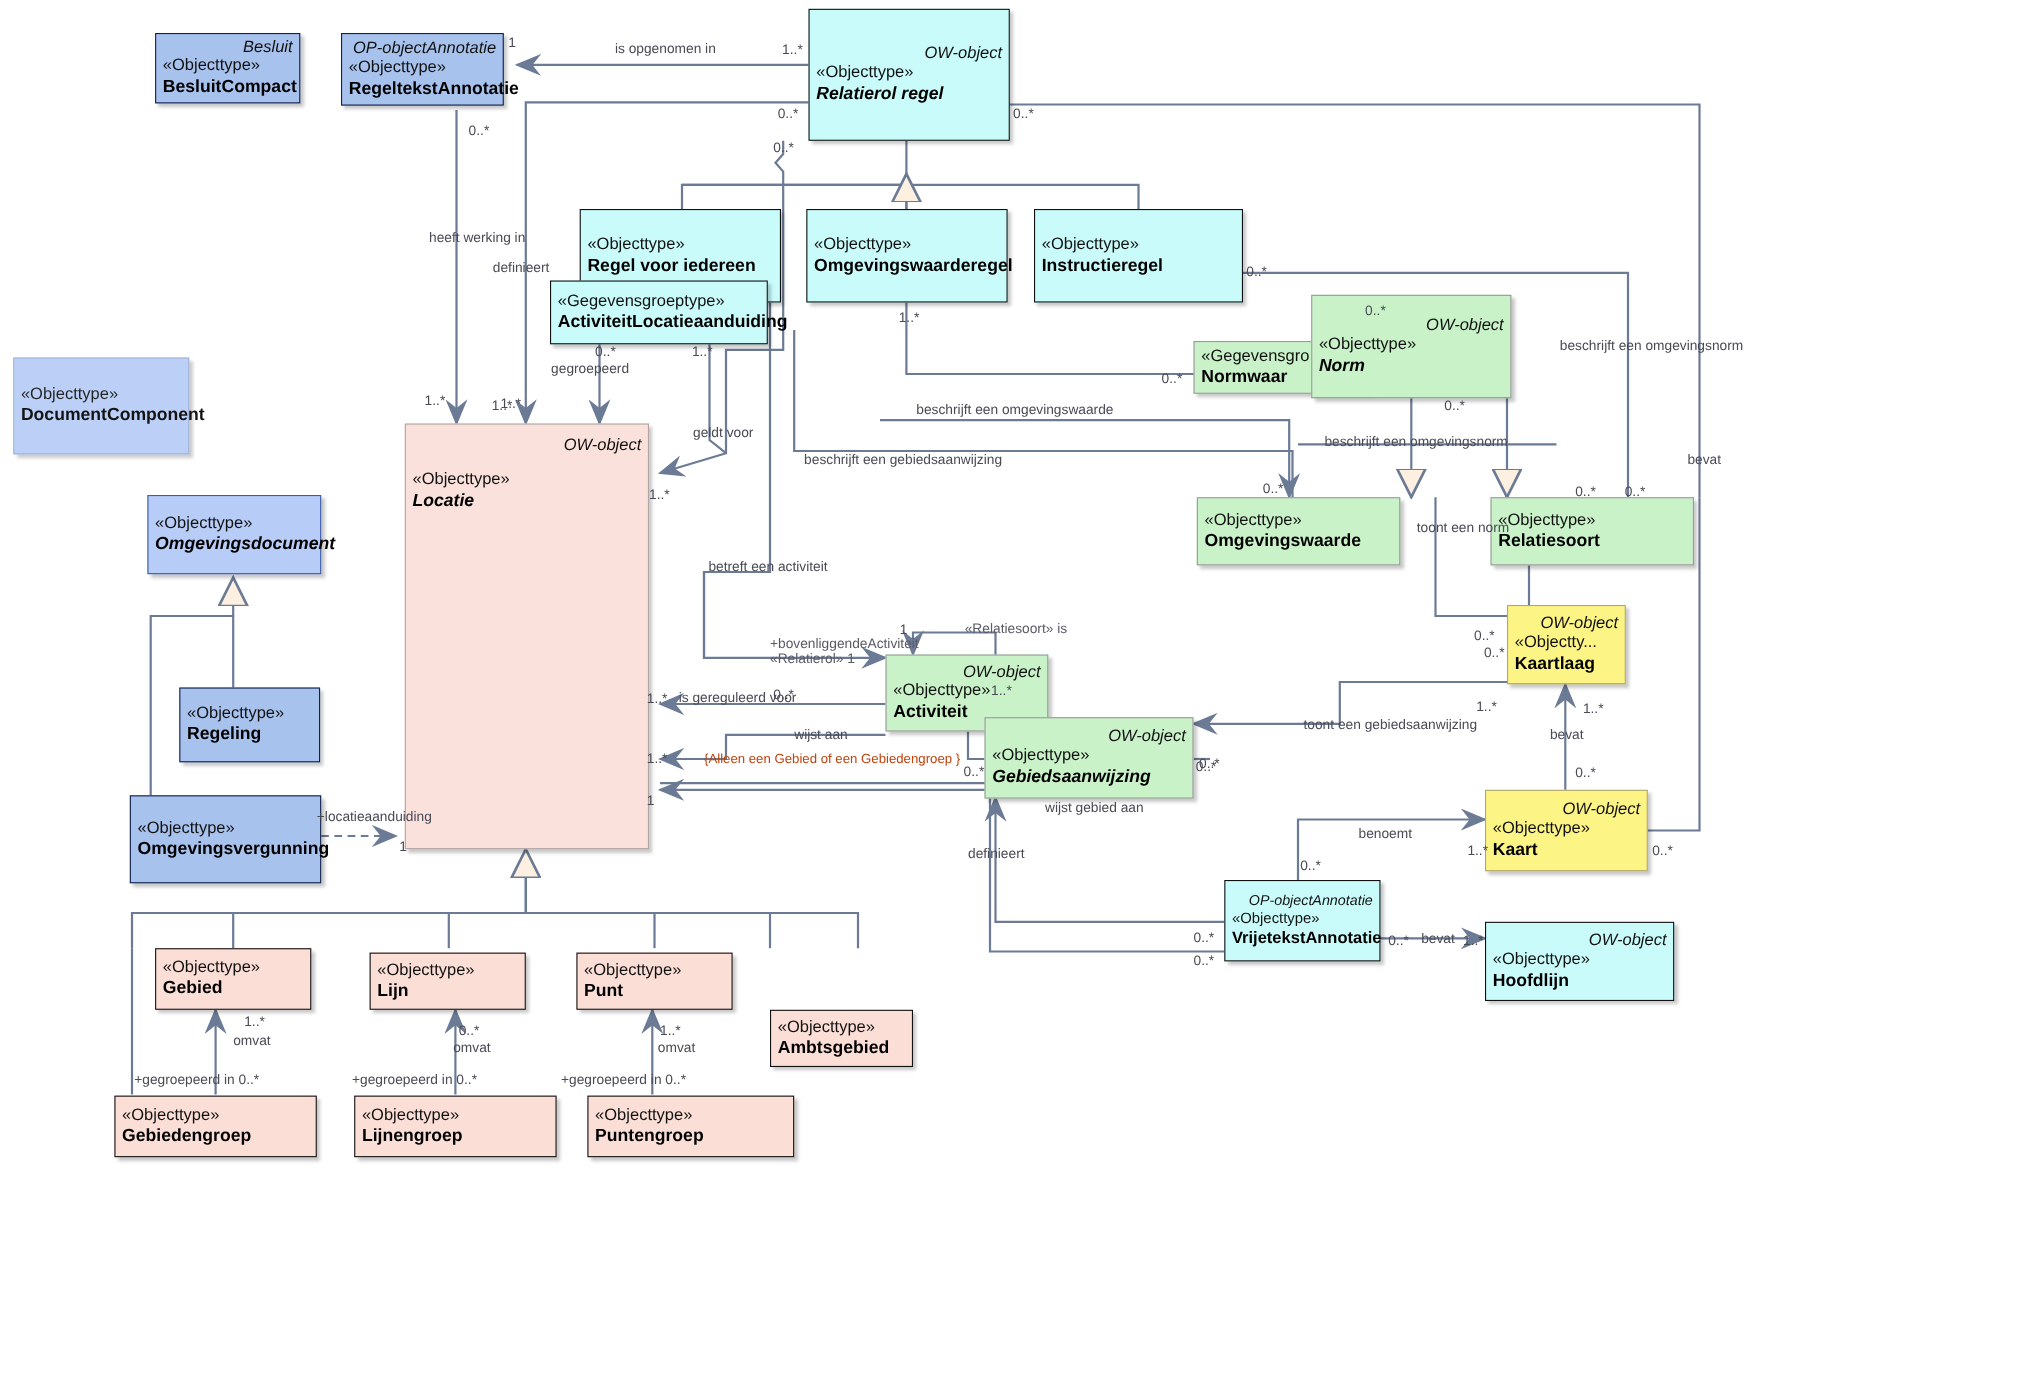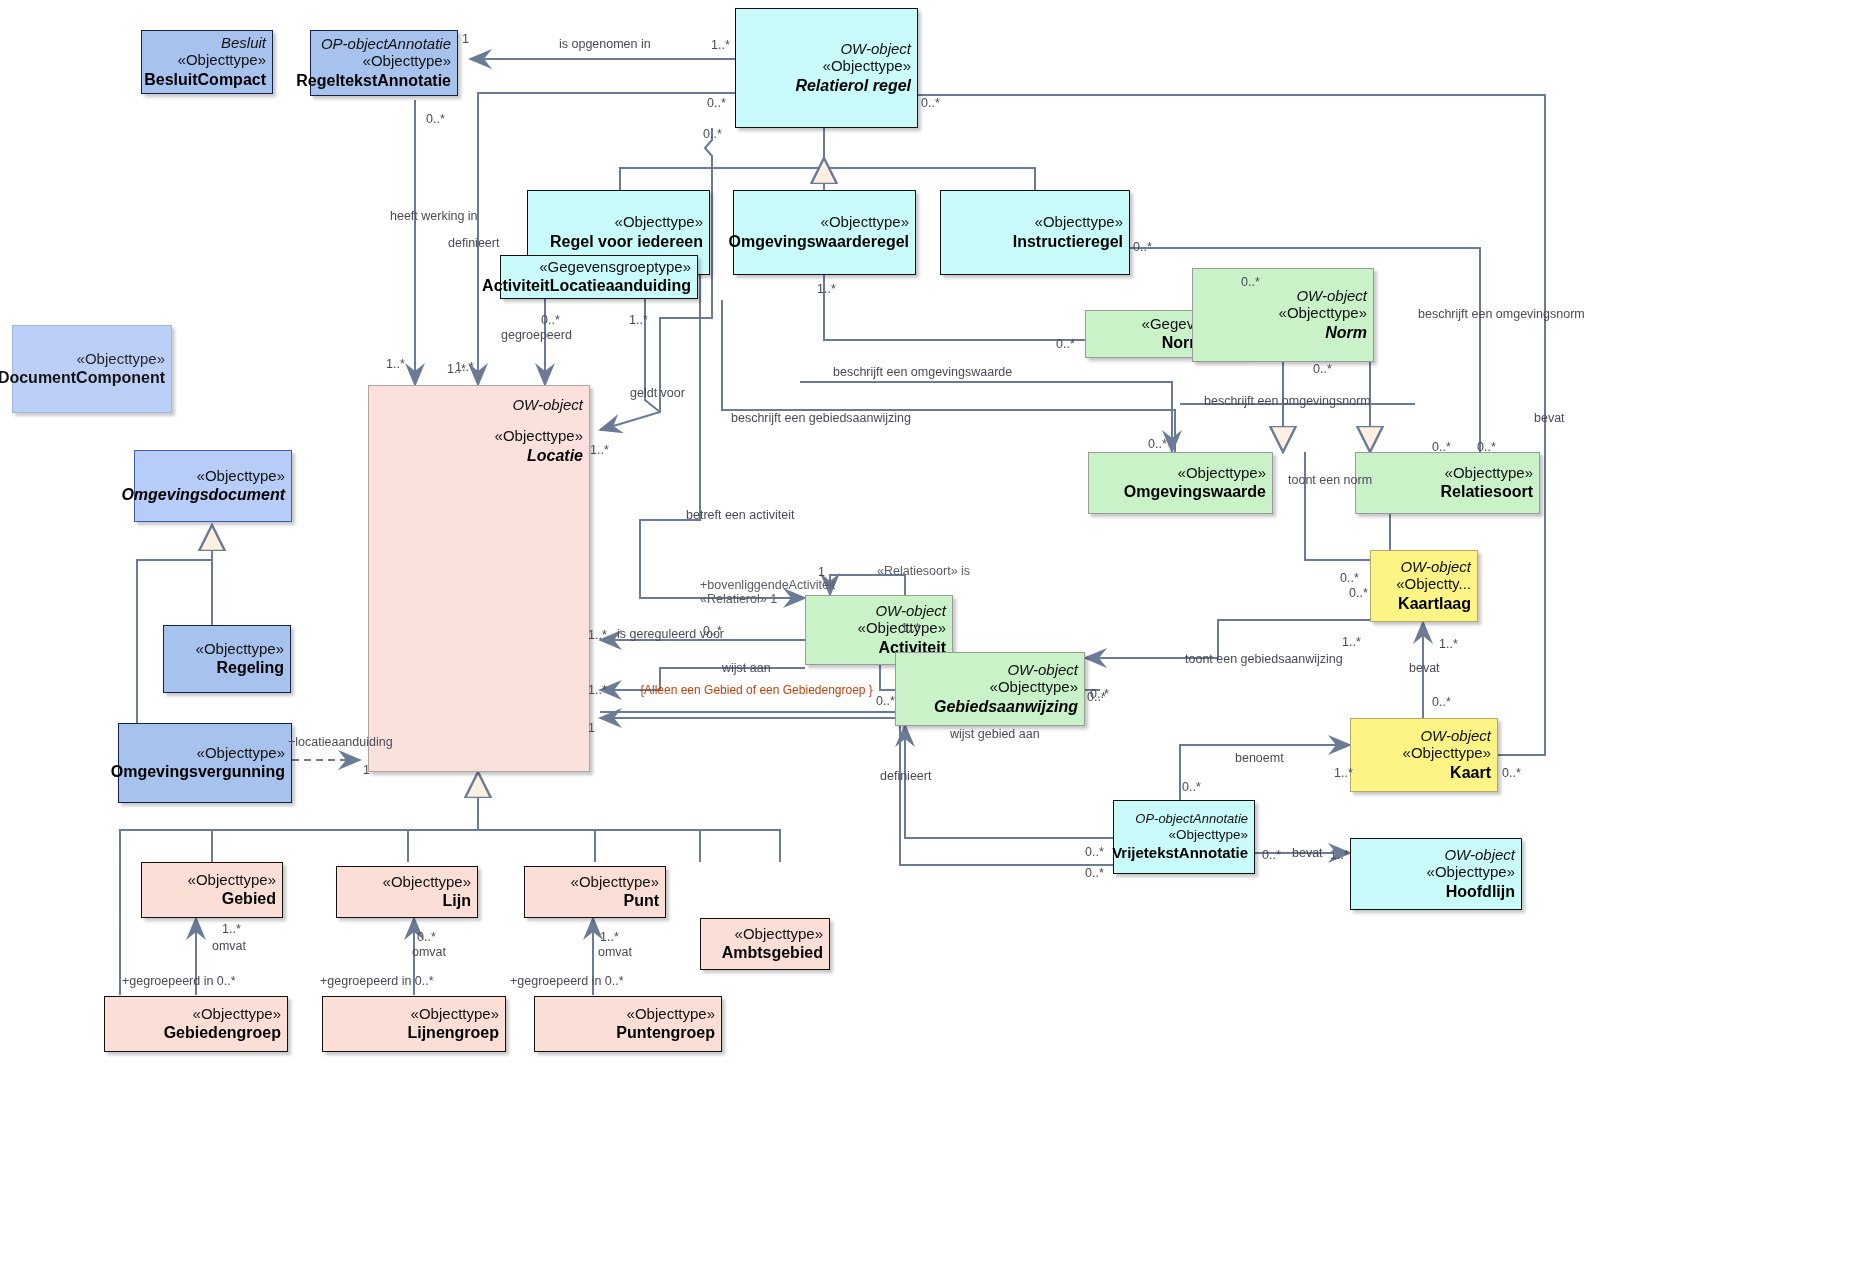--- a/index.html
+++ b/index.html
@@ -1,21 +1,21 @@
 <!DOCTYPE html>
 <html><head>
 <meta charset="utf-8">
 <style>
   html,body{margin:0;padding:0;background:#ffffff;}
   body{font-family:"Liberation Sans", sans-serif;}
   #canvas{position:relative;width:1855px;height:1262px;overflow:hidden;background:#fff;}
   svg.edges{position:absolute;left:0;top:0;width:1855px;height:1262px;pointer-events:none;}
   .node{position:absolute;box-sizing:border-box;border:1px solid #1b1b1b;
         box-shadow:3px 3px 3px rgba(0,0,0,0.22);
-        display:flex;flex-direction:column;justify-content:center;align-items:flex-end;
+        display:flex;flex-direction:column;justify-content:center;align-items:flex-start;
         text-align:center;padding:4px 6px;}
   .node .ow{font-style:italic;font-size:15px;color:#111;align-self:flex-end;line-height:1.15;}
   .node .stereo{font-size:15px;color:#111;line-height:1.25;}
   .node .nm{font-size:16px;font-weight:bold;color:#000;line-height:1.25;}
   .node .nm.it{font-style:italic;}
   .c-blue{background:#a8c2ee;border-color:#10214a;}
   .c-bluelt{background:#b7cdf7;border-color:#3a5ea8;}
   .c-cyan{background:#c9fbfb;border-color:#111;}
   .c-green{background:#c9f2c9;border-color:#9a9a9a;}
   .c-pink{background:#fbdfd7;border-color:#111;}
@@ -162,21 +162,21 @@
   <div class="node c-cyan" style="left:733px;top:190px;width:183px;height:85px;">
     <div class="stereo">«Objecttype»</div>
     <div class="nm">Omgevingswaarderegel</div>
   </div>
 
   <div class="node c-cyan" style="left:940px;top:190px;width:190px;height:85px;">
     <div class="stereo">«Objecttype»</div>
     <div class="nm">Instructieregel</div>
   </div>
 
-  <div class="node c-cyan" style="left:500px;top:255px;width:198px;height:44px;">
+  <div class="node c-cyan" style="left:500px;top:255px;width:198px;height:58px;">
     <div class="stereo">«Gegevensgroeptype»</div>
     <div class="nm">ActiviteitLocatieaanduiding</div>
   </div>
 
   <div class="node c-docgray" style="left:12px;top:325px;width:160px;height:88px;opacity:.92;">
     <div class="stereo">«Objecttype»</div>
     <div class="nm" style="font-weight:bold;">DocumentComponent</div>
   </div>
 
   <div class="node c-bluelt" style="left:134px;top:450px;width:158px;height:72px;">
@@ -290,21 +290,21 @@
   <div class="node c-pink" style="left:534px;top:996px;width:188px;height:56px;">
     <div class="stereo">«Objecttype»</div>
     <div class="nm">Puntengroep</div>
   </div>
 
   <div class="edgelabel" style="left:559px;top:38px;">is opgenomen in</div>
   <div class="edgelabel" style="left:390px;top:210px;">heeft werking in</div>
   <div class="edgelabel" style="left:448px;top:237px;">definieert</div>
   <div class="edgelabel" style="left:501px;top:329px;">gegroepeerd</div>
   <div class="edgelabel" style="left:630px;top:387px;">geldt voor</div>
-  <div class="edgelabel" style="left:674px;top:509px;padding-left:12px;">betreft een activiteit</div>
+  <div class="edgelabel" style="left:632px;top:509px;padding-left:12px;">betreft een activiteit</div>
   <div class="edgelabel" style="left:617px;top:627px;line-height:1.25;">is gereguleerd voor</div>
   <div class="edgelabel" style="left:722px;top:662px;">wijst aan</div>
   <div class="edgelabel" style="left:731px;top:412px;">beschrijft een gebiedsaanwijzing</div>
   <div class="edgelabel" style="left:833px;top:366px;">beschrijft een omgevingswaarde</div>
   <div class="edgelabel" style="left:1204px;top:395px;">beschrijft een omgevingsnorm</div>
   <div class="edgelabel" style="left:1418px;top:308px;">beschrijft een omgevingsnorm</div>
   <div class="edgelabel" style="left:1268px;top:474px;margin-left:20px;">toont een norm</div>
   <div class="edgelabel" style="left:1185px;top:653px;">toont een gebiedsaanwijzing</div>
   <div class="edgelabel" style="left:1534px;top:412px;">bevat</div>
   <div class="edgelabel" style="left:1409px;top:662px;">bevat</div>

